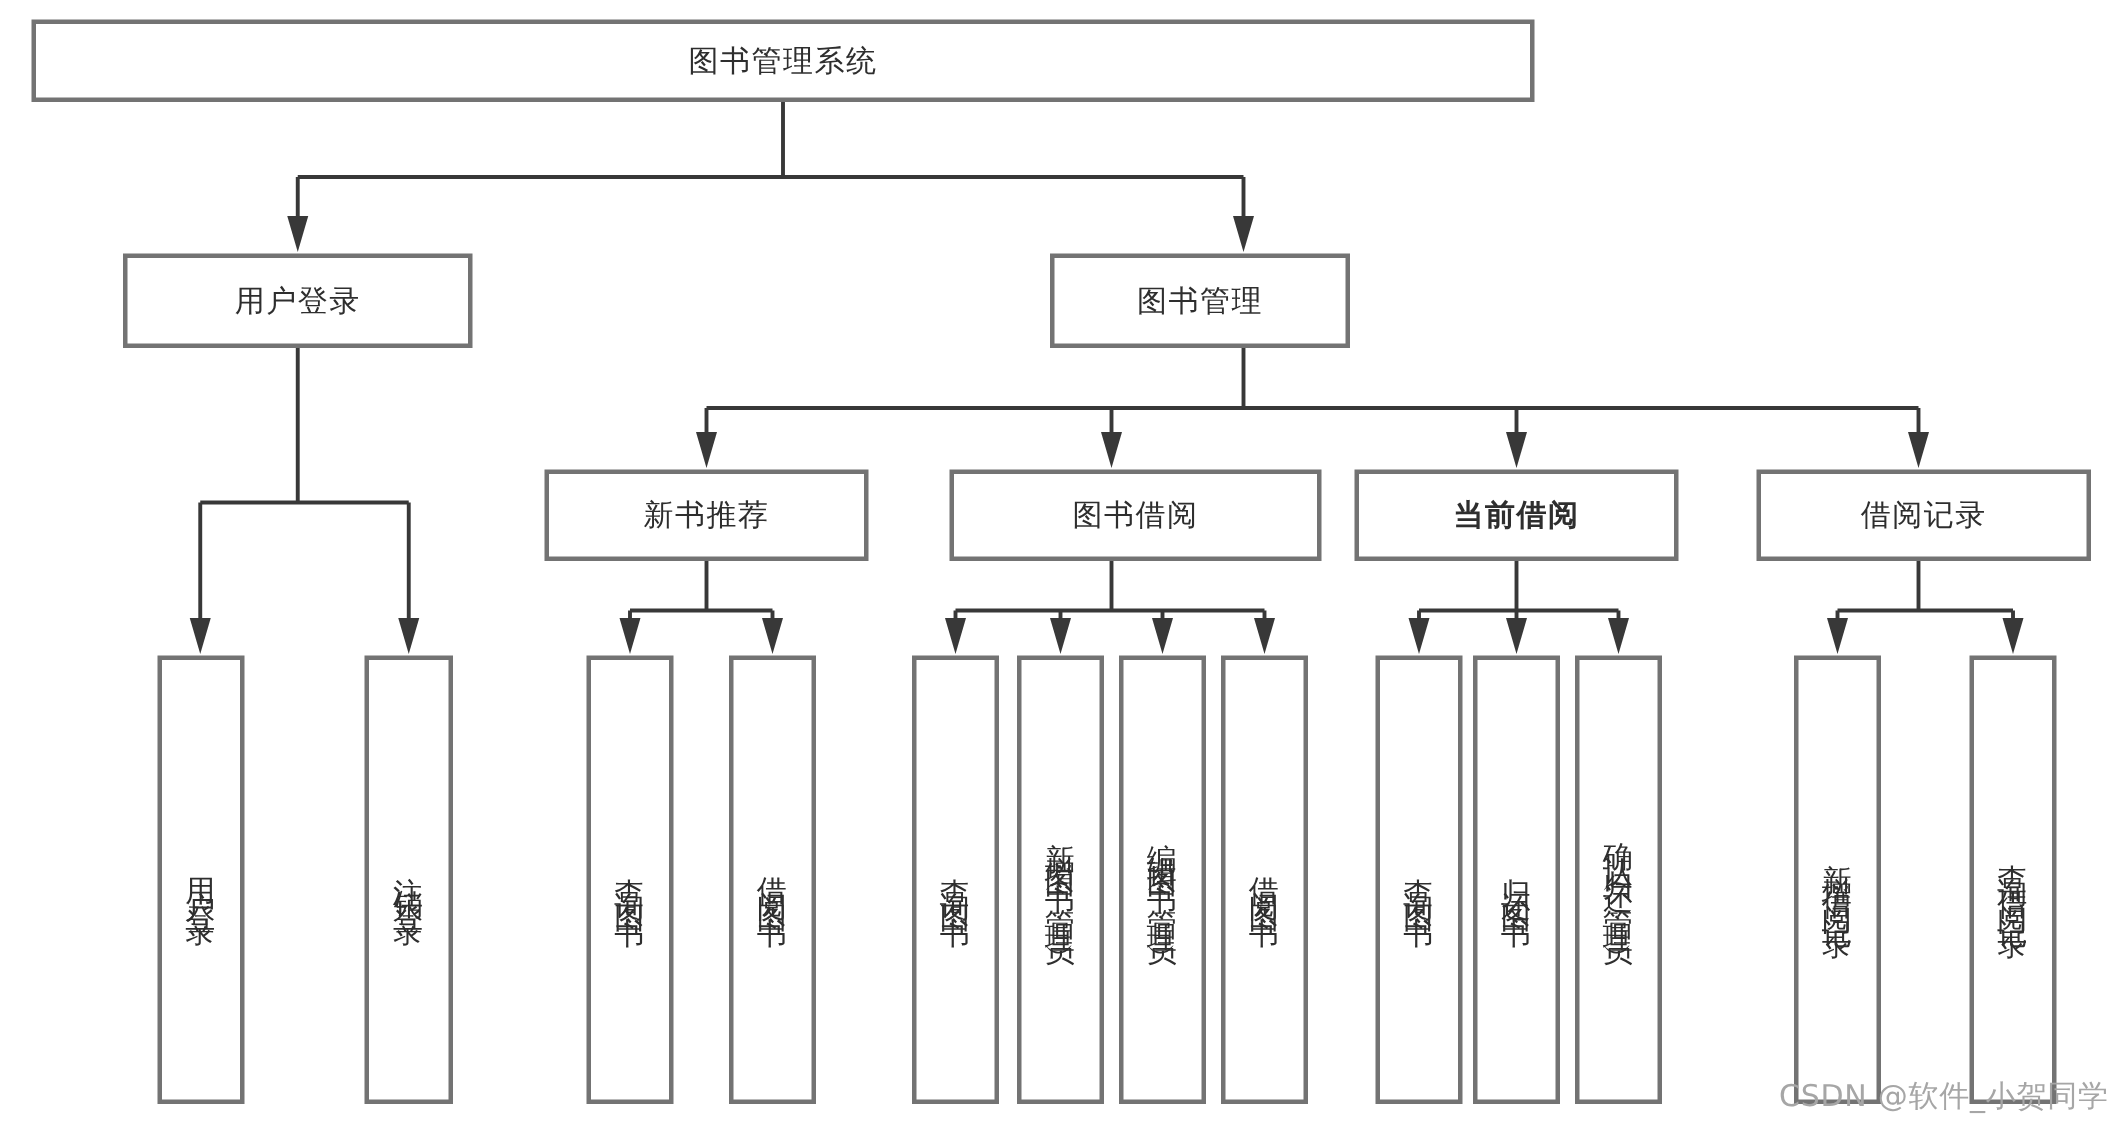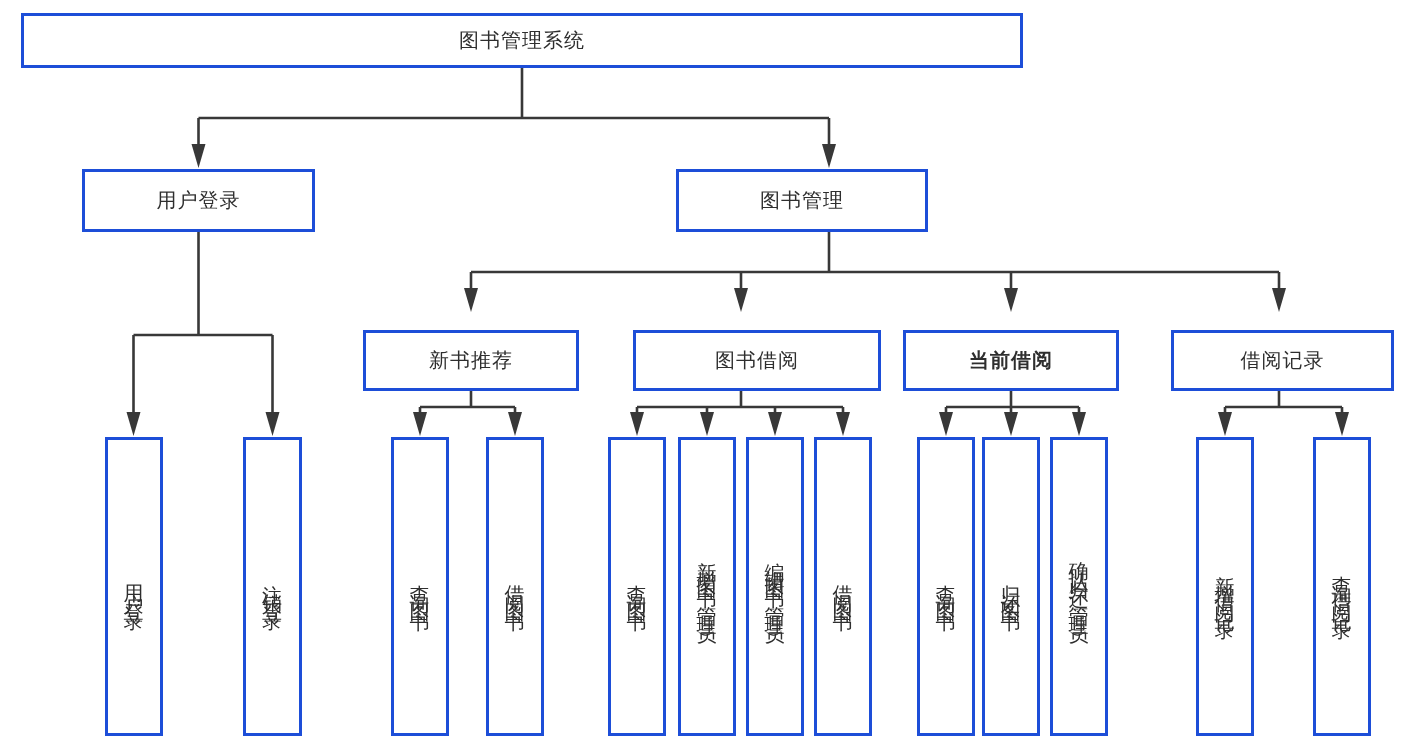--- a/index.html
+++ b/index.html
@@ -3,31 +3,31 @@
 <meta charset="utf-8">
 <style>
   html,body{margin:0;padding:0;background:#fff;}
   #canvas{
     position:relative;width:1405px;height:747px;background:#ffffff;overflow:hidden;
     font-family:"DejaVu Sans","Liberation Sans",sans-serif;color:#2e2e2e;
   }
   #connectors{position:absolute;left:0;top:0;width:1405px;height:747px;}
   .node{
     position:absolute;box-sizing:border-box;background:#ffffff;
-    border:3px solid #1d4ed8;display:flex;align-items:center;justify-content:center;
+    border:3px solid #737373;display:flex;align-items:center;justify-content:center;
     font-size:20px;color:#2e2e2e;letter-spacing:1px;
   }
   .node.h{white-space:nowrap;}
   .node.v{
     writing-mode:vertical-rl;text-orientation:mixed;
     letter-spacing:9px;line-height:1;font-size:20px;
   }
   .root{left:21px;top:13px;width:1002px;height:55px;}
   .lvl2{top:169px;height:63px;}
-  .lvl3{top:330px;height:61px;}
+  .lvl3{top:313px;height:61px;}
   .leaf{top:437px;height:299px;width:58px;}
   #watermark{
     position:absolute;left:1186px;top:717px;width:215px;
     font-size:20px;color:#a6a6a6;white-space:nowrap;letter-spacing:0.5px;
     z-index:5;
   }
 </style>
 </head>
 <body>
 
@@ -91,21 +91,21 @@
     <path d="M1225 407 H1342"></path>
     <path d="M1225 407 V414"></path>
     <path d="M1342 407 V414"></path>
     <polygon points="1218,412 1232,412 1225,436" fill="#383838" stroke="none"></polygon>
     <polygon points="1335,412 1349,412 1342,436" fill="#383838" stroke="none"></polygon>
   </svg>
 
   <div class="node h root">图书管理系统</div>
 
   <div class="node h lvl2" style="left:82px;width:233px;">用户登录</div>
-  <div class="node h lvl2" style="left:676px;width:252px;text-align:center;">图书管理</div>
+  <div class="node h lvl2" style="left:700px;width:200px;text-align:center;">图书管理</div>
 
   <div class="node h lvl3" style="left:363px;width:216px;">新书推荐</div>
   <div class="node h lvl3" style="left:633px;width:248px;">图书借阅</div>
   <div class="node h lvl3" style="left:903px;width:216px;font-weight:bold;">当前借阅</div>
   <div class="node h lvl3" style="left:1171px;width:223px;">借阅记录</div>
 
   <div class="node v leaf" style="left:105px;">用户登录</div>
   <div class="node v leaf" style="left:243px;width:59px;">注销登录</div>
 
   <div class="node v leaf" style="left:391px;">查询图书</div>
@@ -116,13 +116,14 @@
   <div class="node v leaf" style="left:746px;">编辑图书（管理员）</div>
   <div class="node v leaf" style="left:814px;">借阅图书</div>
 
   <div class="node v leaf" style="left:917px;">查询图书</div>
   <div class="node v leaf" style="left:982px;">归还图书</div>
   <div class="node v leaf" style="left:1050px;">确认归还（管理员）</div>
 
   <div class="node v leaf" style="left:1196px;">新增借阅记录</div>
   <div class="node v leaf" style="left:1313px;">查询借阅记录</div>
 
+  <div id="watermark">CSDN @软件_小贺同学</div>
 </div>
 
 </body></html>

